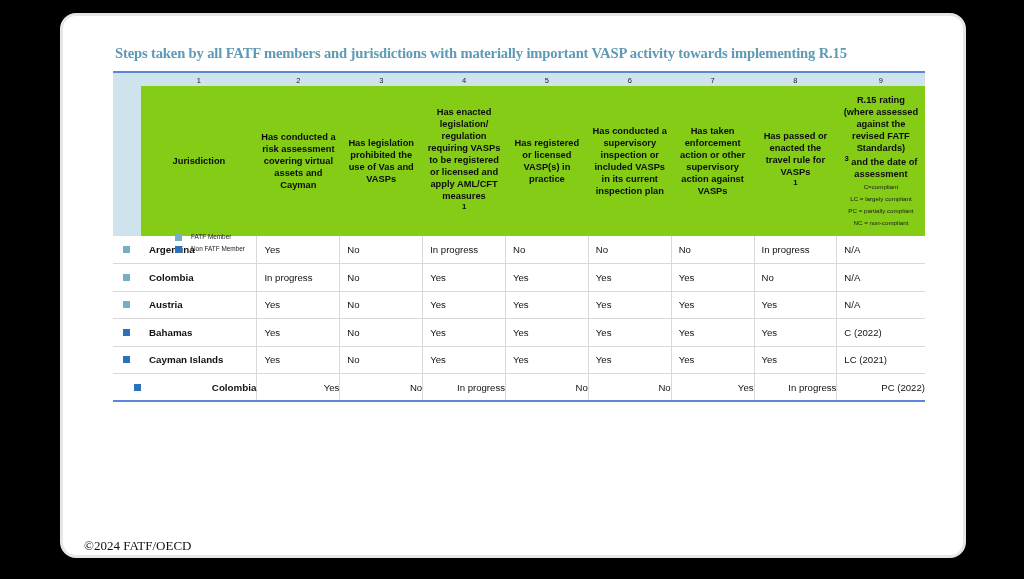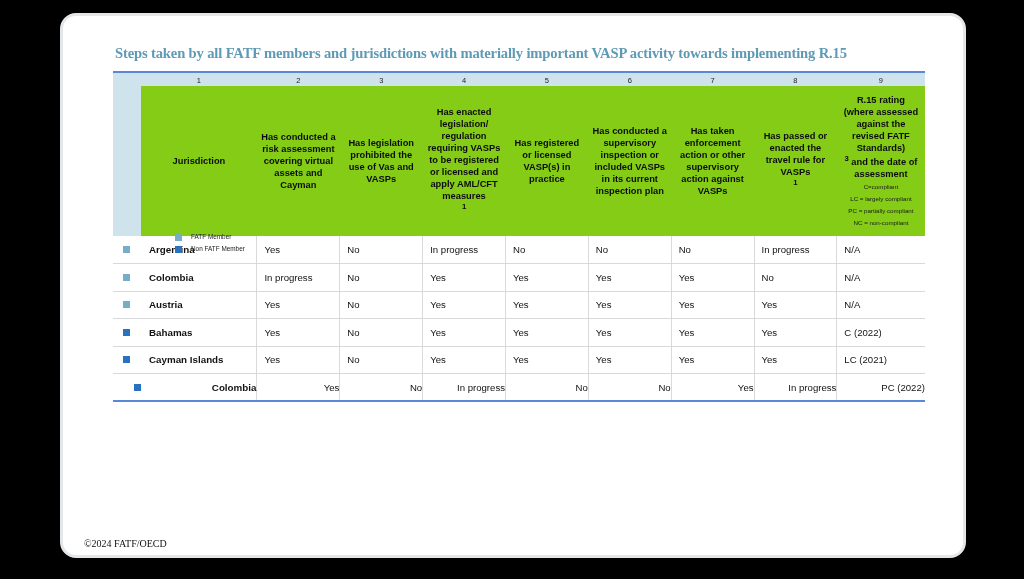--- a/index.html
+++ b/index.html
@@ -152,21 +152,21 @@
   col.c-marker { width: 27px; }
   col.c-jur    { width: 112px; }
   col.c-data   { width: 80px; }
   col.c-last   { width: 85px; }
 
   #footer {
     position: absolute;
     left: 21px;
     top: 522px;
     font-family: "Liberation Serif", serif;
-    font-size: 10px;
+    font-size: 13px;
     color: #111;
   }
 </style>
 </head>
 <body>
 
 <div id="card">
 
   <div id="page-title">Steps taken by all FATF members and jurisdictions with materially important VASP activity towards implementing R.15</div>
 

